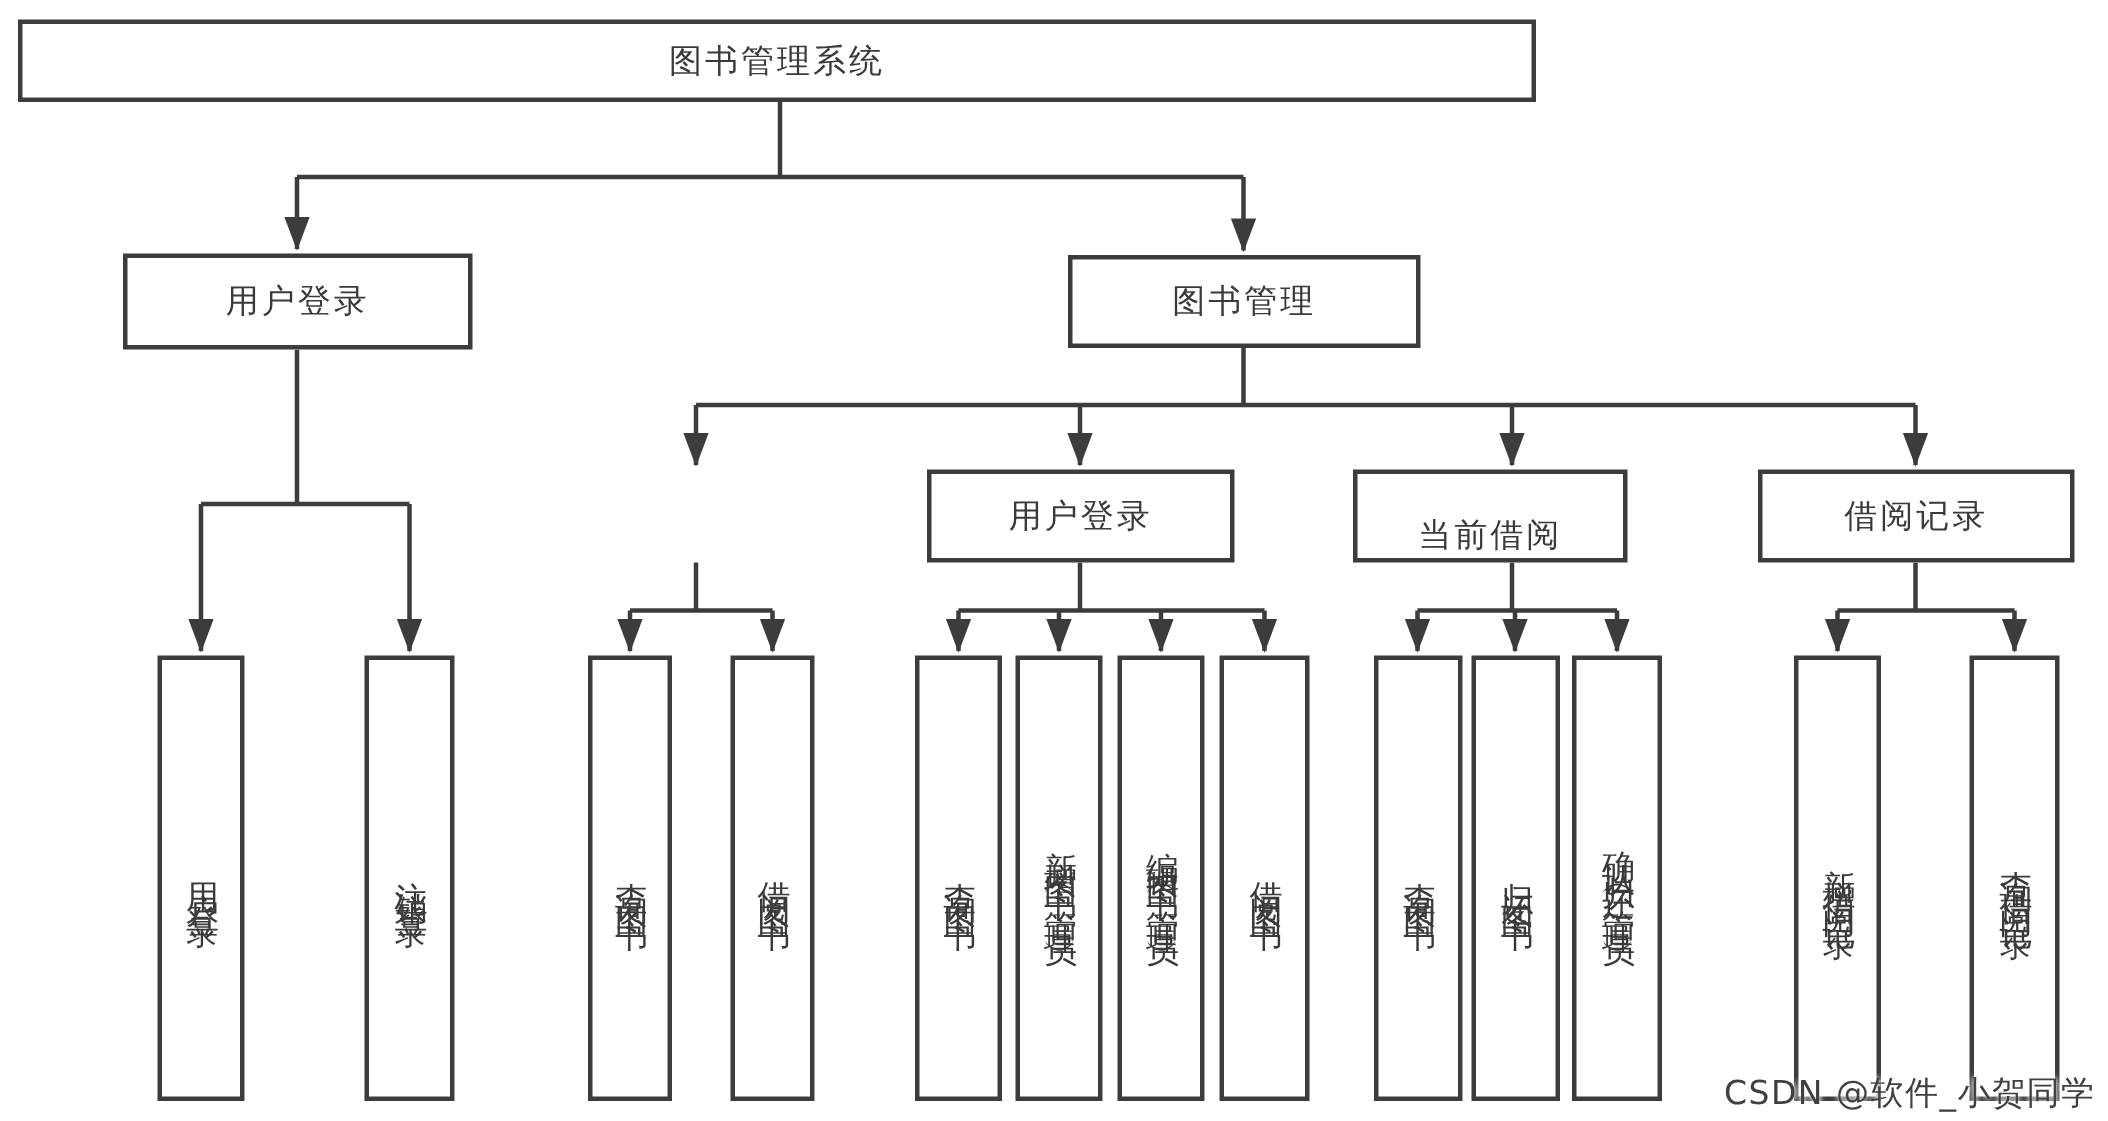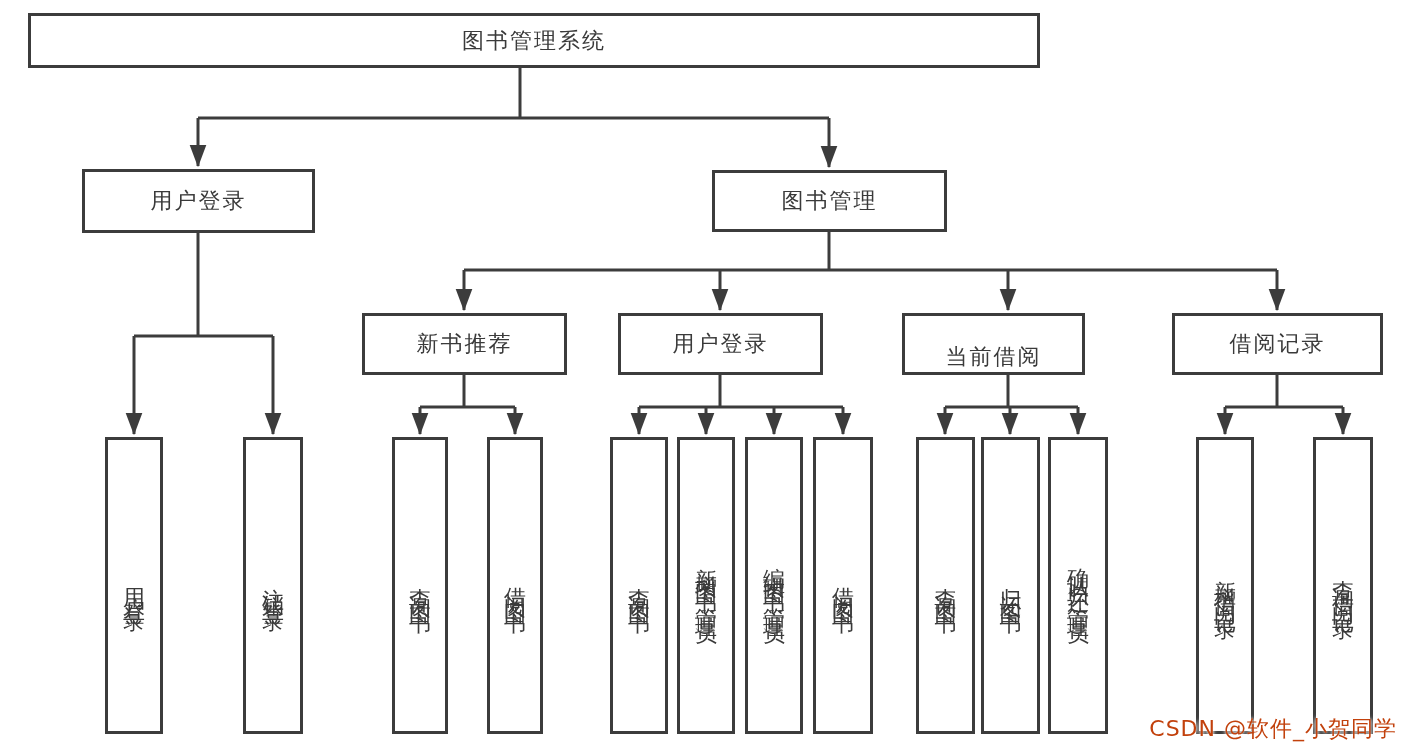--- a/index.html
+++ b/index.html
@@ -34,21 +34,21 @@
     font-size:22px;
     letter-spacing:8px;
     line-height:1.0;
     color:#3a3a3a;
   }
   #watermark{
     position:absolute;
     right:8px;top:714px;
     font-size:22px;
     letter-spacing:1px;
-    color:#c2410c;
+    color:#404040;
     text-shadow:0 0 3px #ffffff,0 0 5px #ffffff;
     z-index:5;
     white-space:nowrap;
   }
 </style>
 </head>
 <body>
 
 <div id="stage">
 
@@ -95,34 +95,31 @@
       <path d="M1010,407 V434" marker-end="url(#arrow)"></path>
       <path d="M1078,407 V434" marker-end="url(#arrow)"></path>
 
       <path d="M1277,375 V407"></path>
       <path d="M1225,407 H1343"></path>
       <path d="M1225,407 V434" marker-end="url(#arrow)"></path>
       <path d="M1343,407 V434" marker-end="url(#arrow)"></path>
     </g>
   </svg>
 
-  <div class="box" style="left:12px;top:13px;width:1012px;height:55px;margin-left:16px;">
+  <div class="box" style="left:12px;top:13px;width:1012px;height:55px;">
     <span class="hlabel">图书管理系统</span>
   </div>
 
   <div class="box" style="left:82px;top:169px;width:233px;height:64px;">
     <span class="hlabel">用户登录</span>
   </div>
   <div class="box" style="left:712px;top:170px;width:235px;height:62px;justify-content:center;">
     <span class="hlabel">图书管理</span>
   </div>
 
-  <div class="box" style="left:362px;top:313px;width:205px;height:62px;">
-    <span class="hlabel">新书推荐</span>
-  </div>
   <div class="box" style="left:618px;top:313px;width:205px;height:62px;">
     <span class="hlabel">用户登录</span>
   </div>
   <div class="box" style="left:902px;top:313px;width:183px;height:62px;align-items:flex-end;">
     <span class="hlabel">当前借阅</span>
   </div>
   <div class="box" style="left:1172px;top:313px;width:211px;height:62px;">
     <span class="hlabel">借阅记录</span>
   </div>
 

